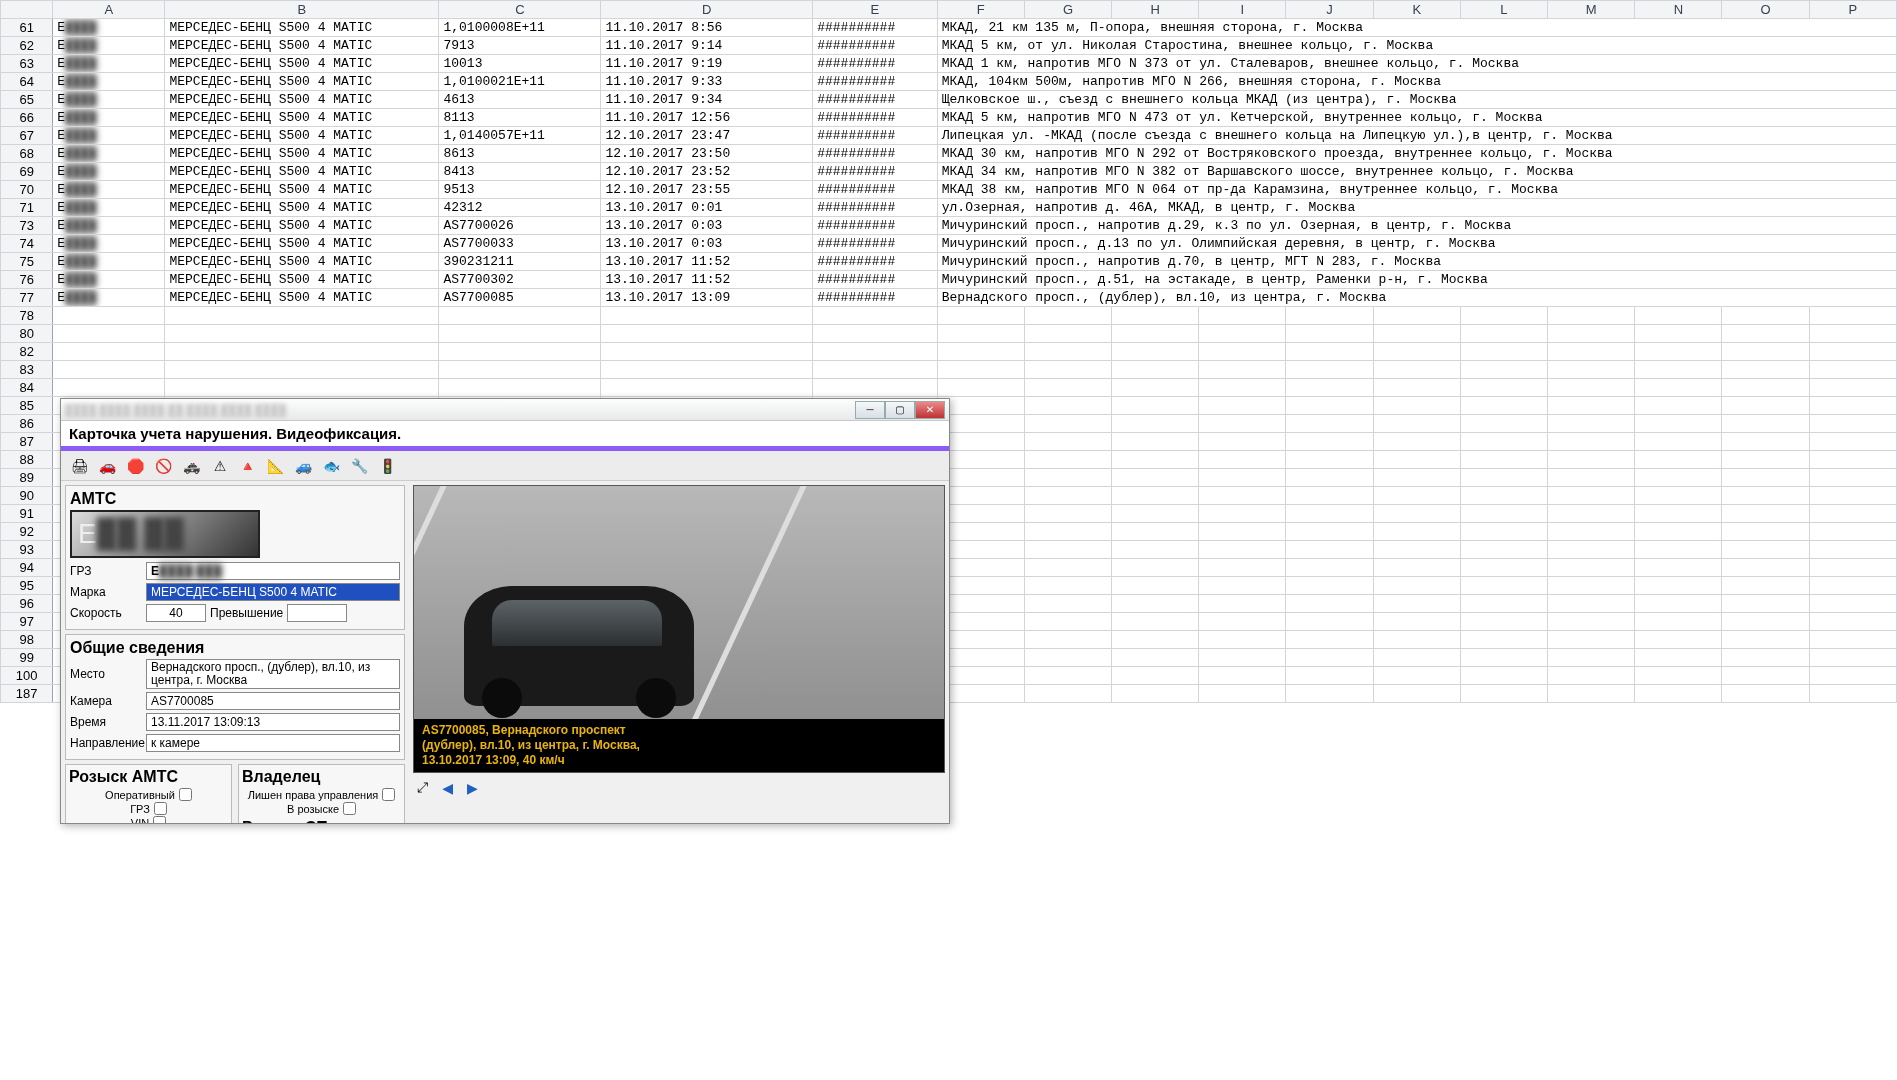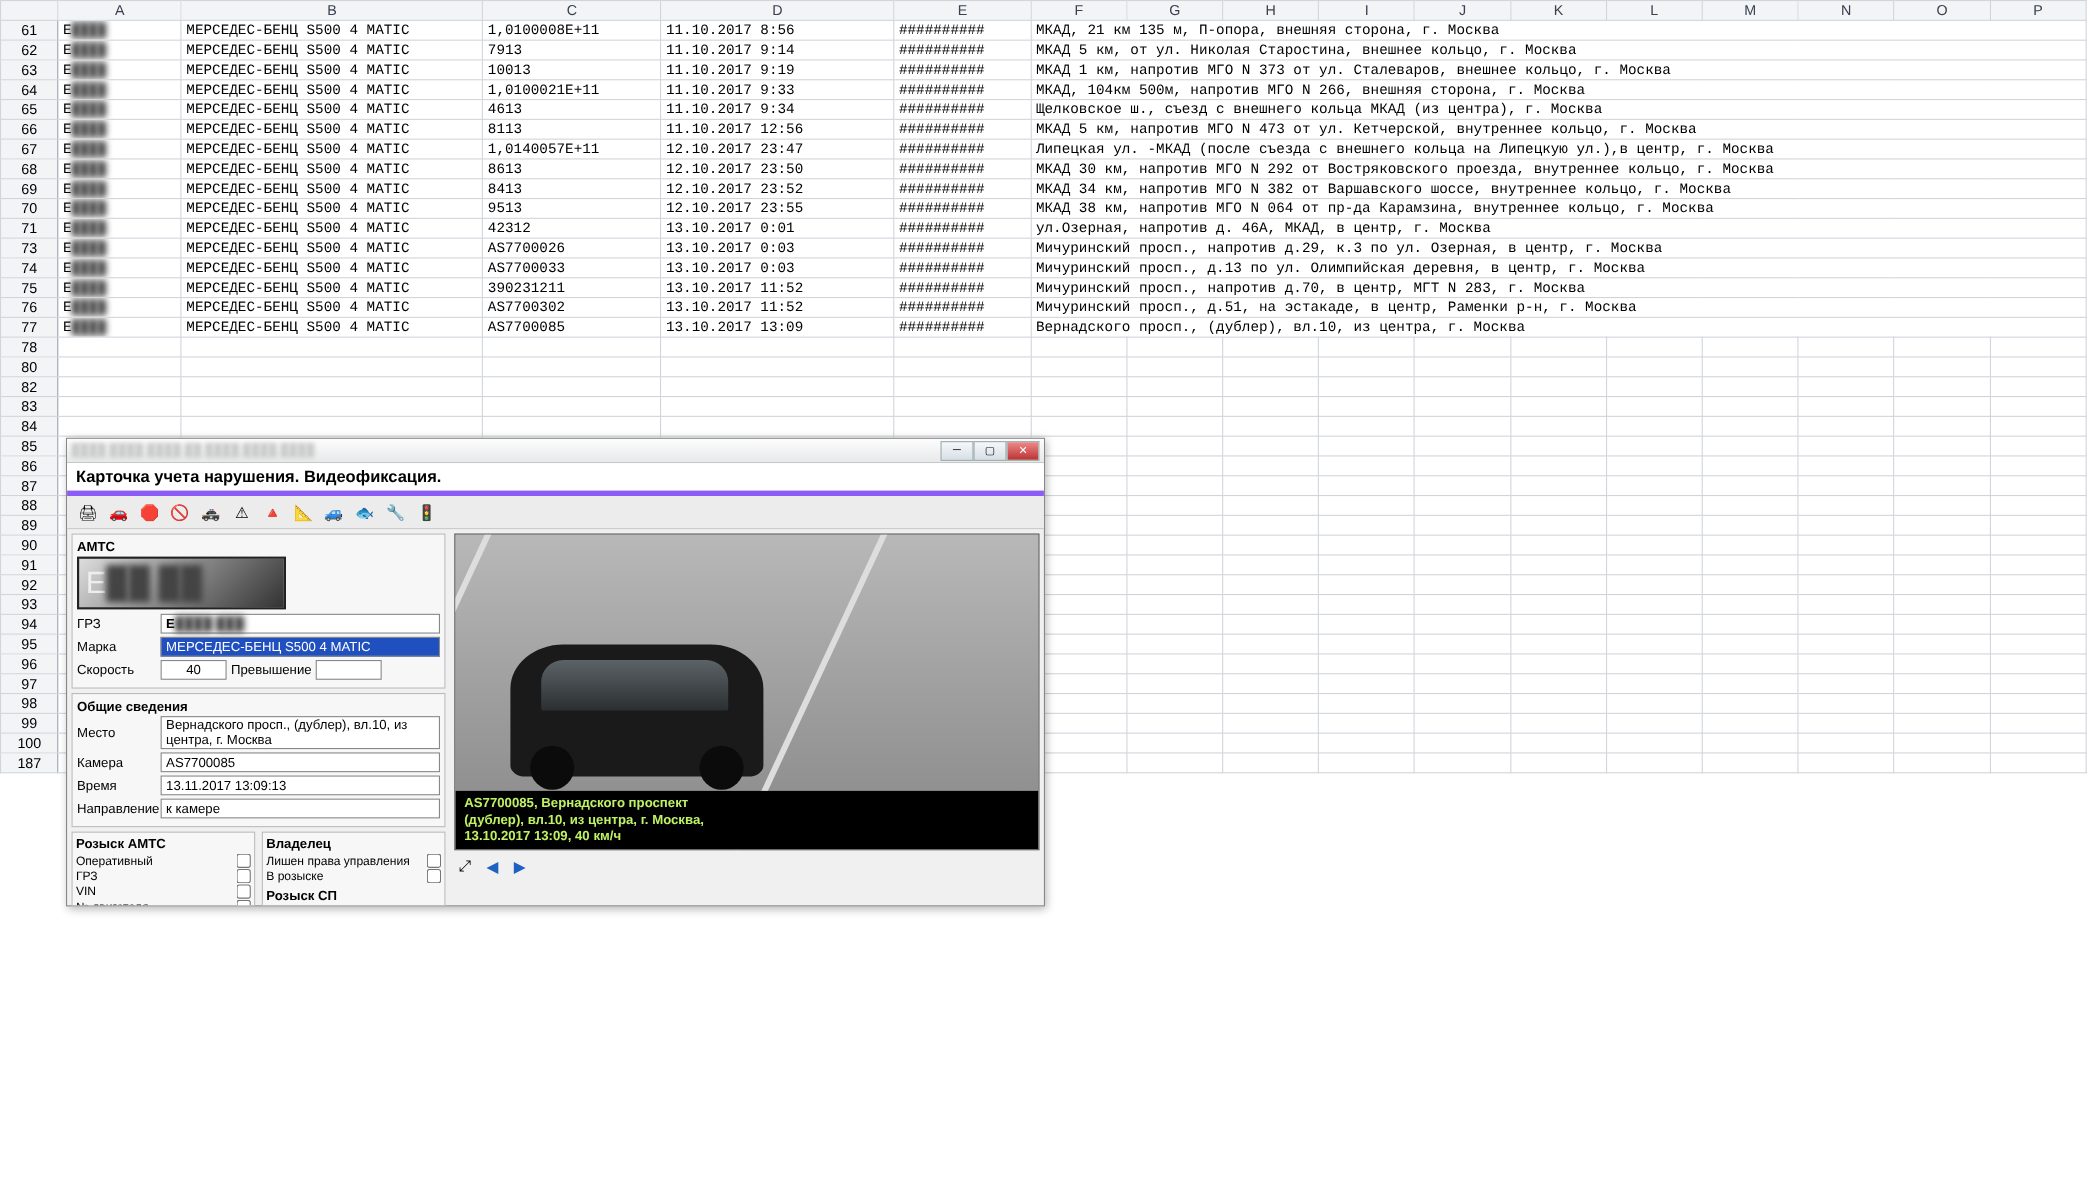--- a/index.html
+++ b/index.html
@@ -27,41 +27,41 @@
 .subtitle span{}
 
 .toolbar{height:30px; display:flex; align-items:center; gap:6px; padding:2px 8px; border-bottom:1px solid #ccc; background:#ececec;}
 .ticon{width:22px;height:22px;display:flex;align-items:center;justify-content:center;font-size:14px;cursor:pointer;}
 
 .content{display:flex; padding:4px; gap:8px; height:calc(100% - 22px - 30px - 30px); overflow:hidden;}
 .leftpane{width:340px;}
 .rightpane{flex:1;}
 
 .field-sec{border:1px solid #bbb; padding:4px; margin-bottom:4px; background:#f7f7f7;}
-.sec-title{font-weight:bold; font-size:12px; margin-bottom:2px;}
+.sec-title{font-weight:bold; font-size:16px; margin-bottom:2px;}
 .plateimg{width:190px;height:48px;background:linear-gradient(135deg,#ddd,#333);display:flex;align-items:center;justify-content:flex-start;color:#eee;font-size:28px;padding-left:6px;border:2px solid #222;margin-bottom:4px;}
 .frow{display:flex;align-items:center;margin-bottom:3px;gap:4px;}
 .flabel{width:72px;font-size:12px;}
 .finput{flex:1;border:1px solid #888;background:#fff;padding:1px 4px;font-size:12px;height:18px;}
 .finput.sel{background:#2050c0;color:#fff;}
 .finput.narrow{width:60px;flex:none;text-align:center;}
 
 .checks{display:flex;gap:6px;}
 .checks .col{flex:1;border:1px solid #bbb;padding:3px;background:#f7f7f7;}
-.chk{display:flex;justify-content:space-between;align-items:center;font-size:11px;margin-bottom:1px;}
+.chk{display:flex;justify-content:center;align-items:center;font-size:11px;margin-bottom:1px;}
 .chk input{margin-left:4px;}
 
 .photo{position:relative;width:100%;height:288px;background:linear-gradient(180deg,#b8b8b8 0%,#9a9a9a 60%,#888 100%);border:1px solid #555;overflow:hidden;}
 .car{position:absolute;left:50px;top:100px;width:230px;height:120px;background:#1a1a1a;border-radius:48px 48px 14px 14px / 40px 40px 10px 10px;}
 .car:before{content:"";position:absolute;left:28px;top:14px;width:170px;height:46px;background:linear-gradient(#5c6366,#2b2f32);border-radius:20px 20px 2px 2px;}
 .wheel{position:absolute;width:40px;height:40px;background:#0b0b0b;border-radius:50%;bottom:-12px;}
 .wheel.l{left:18px;} .wheel.r{right:18px;}
 .roadline{position:absolute;left:-40px;top:0;width:6px;height:100%;background:#ddd;transform:skewX(-25deg);} 
 .roadline.r2{left:320px;}
-.caption{position:absolute;left:0;right:0;bottom:0;background:#000;color:#bef264;font-size:12px;padding:4px 8px;line-height:1.25;font-weight:bold;}
+.caption{position:absolute;left:0;right:0;bottom:0;background:#000;color:#eab308;font-size:12px;padding:4px 8px;line-height:1.25;font-weight:bold;}
 .navarr{display:flex;gap:14px;padding:6px 4px;align-items:center;}
 .navarr span{cursor:pointer;font-size:14px;}
 </style>
 </head>
 <body>
 
 <div class="spreadsheet">
 <table class="sheet">
 <thead>
         <tr id="colhdr">

